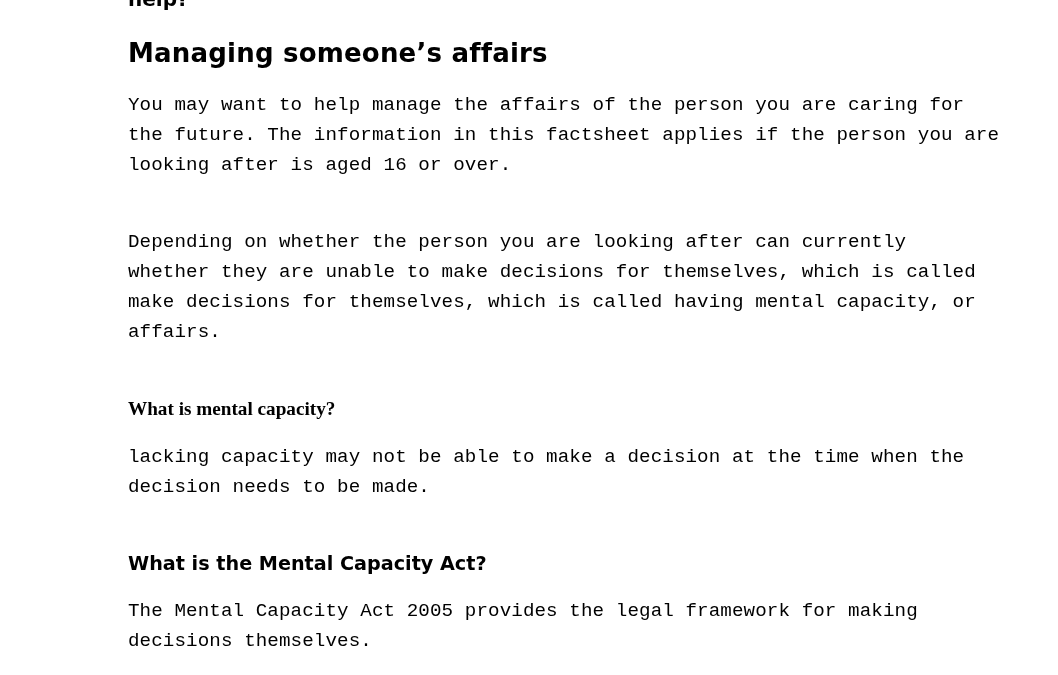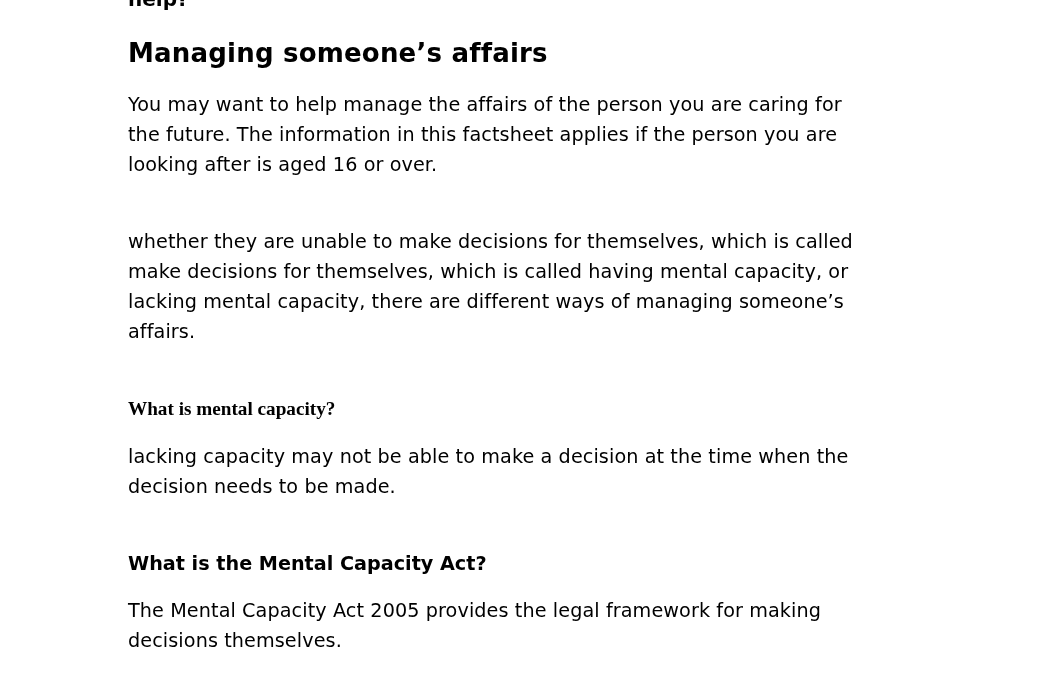--- a/index.html
+++ b/index.html
@@ -46,20 +46,21 @@
       left: 128px;
       width: 820px;
       font-size: 19.2px;
       line-height: 30px;
       margin: 0;
       letter-spacing: 0.1px;
     }
     .para .line {
       display: block;
       white-space: nowrap;
+      font-family: Liberation Mono, monospace;
     }
     .h3 {
       position: absolute;
       left: 128px;
       font-size: 19.2px;
       font-weight: bold;
       line-height: 26px;
       margin: 0;
     }
     #p1 { top: 90px; }
@@ -78,23 +79,23 @@
 
   <h2 class="h2">Managing someone’s affairs</h2>
 
   <p class="para" id="p1">
     <span class="line">You may want to help manage the affairs of the person you are caring for</span>
     <span class="line">the future. The information in this factsheet applies if the person you are</span>
     <span class="line">looking after is aged 16 or over.</span>
   </p>
 
   <p class="para" id="p2">
+    <span class="line">Depending on whether the person you are looking after can currently</span>
     <span class="line">whether they are unable to make decisions for themselves, which is called</span>
     <span class="line">make decisions for themselves, which is called having mental capacity, or</span>
-    <span class="line">lacking mental capacity, there are different ways of managing someone’s</span>
     <span class="line">affairs.</span>
   </p>
 
   <h3 class="h3" id="h3a">What is mental capacity?</h3>
 
   <p class="para" id="p3">
     <span class="line">lacking capacity may not be able to make a decision at the time when the</span>
     <span class="line">decision needs to be made.</span>
   </p>
 

